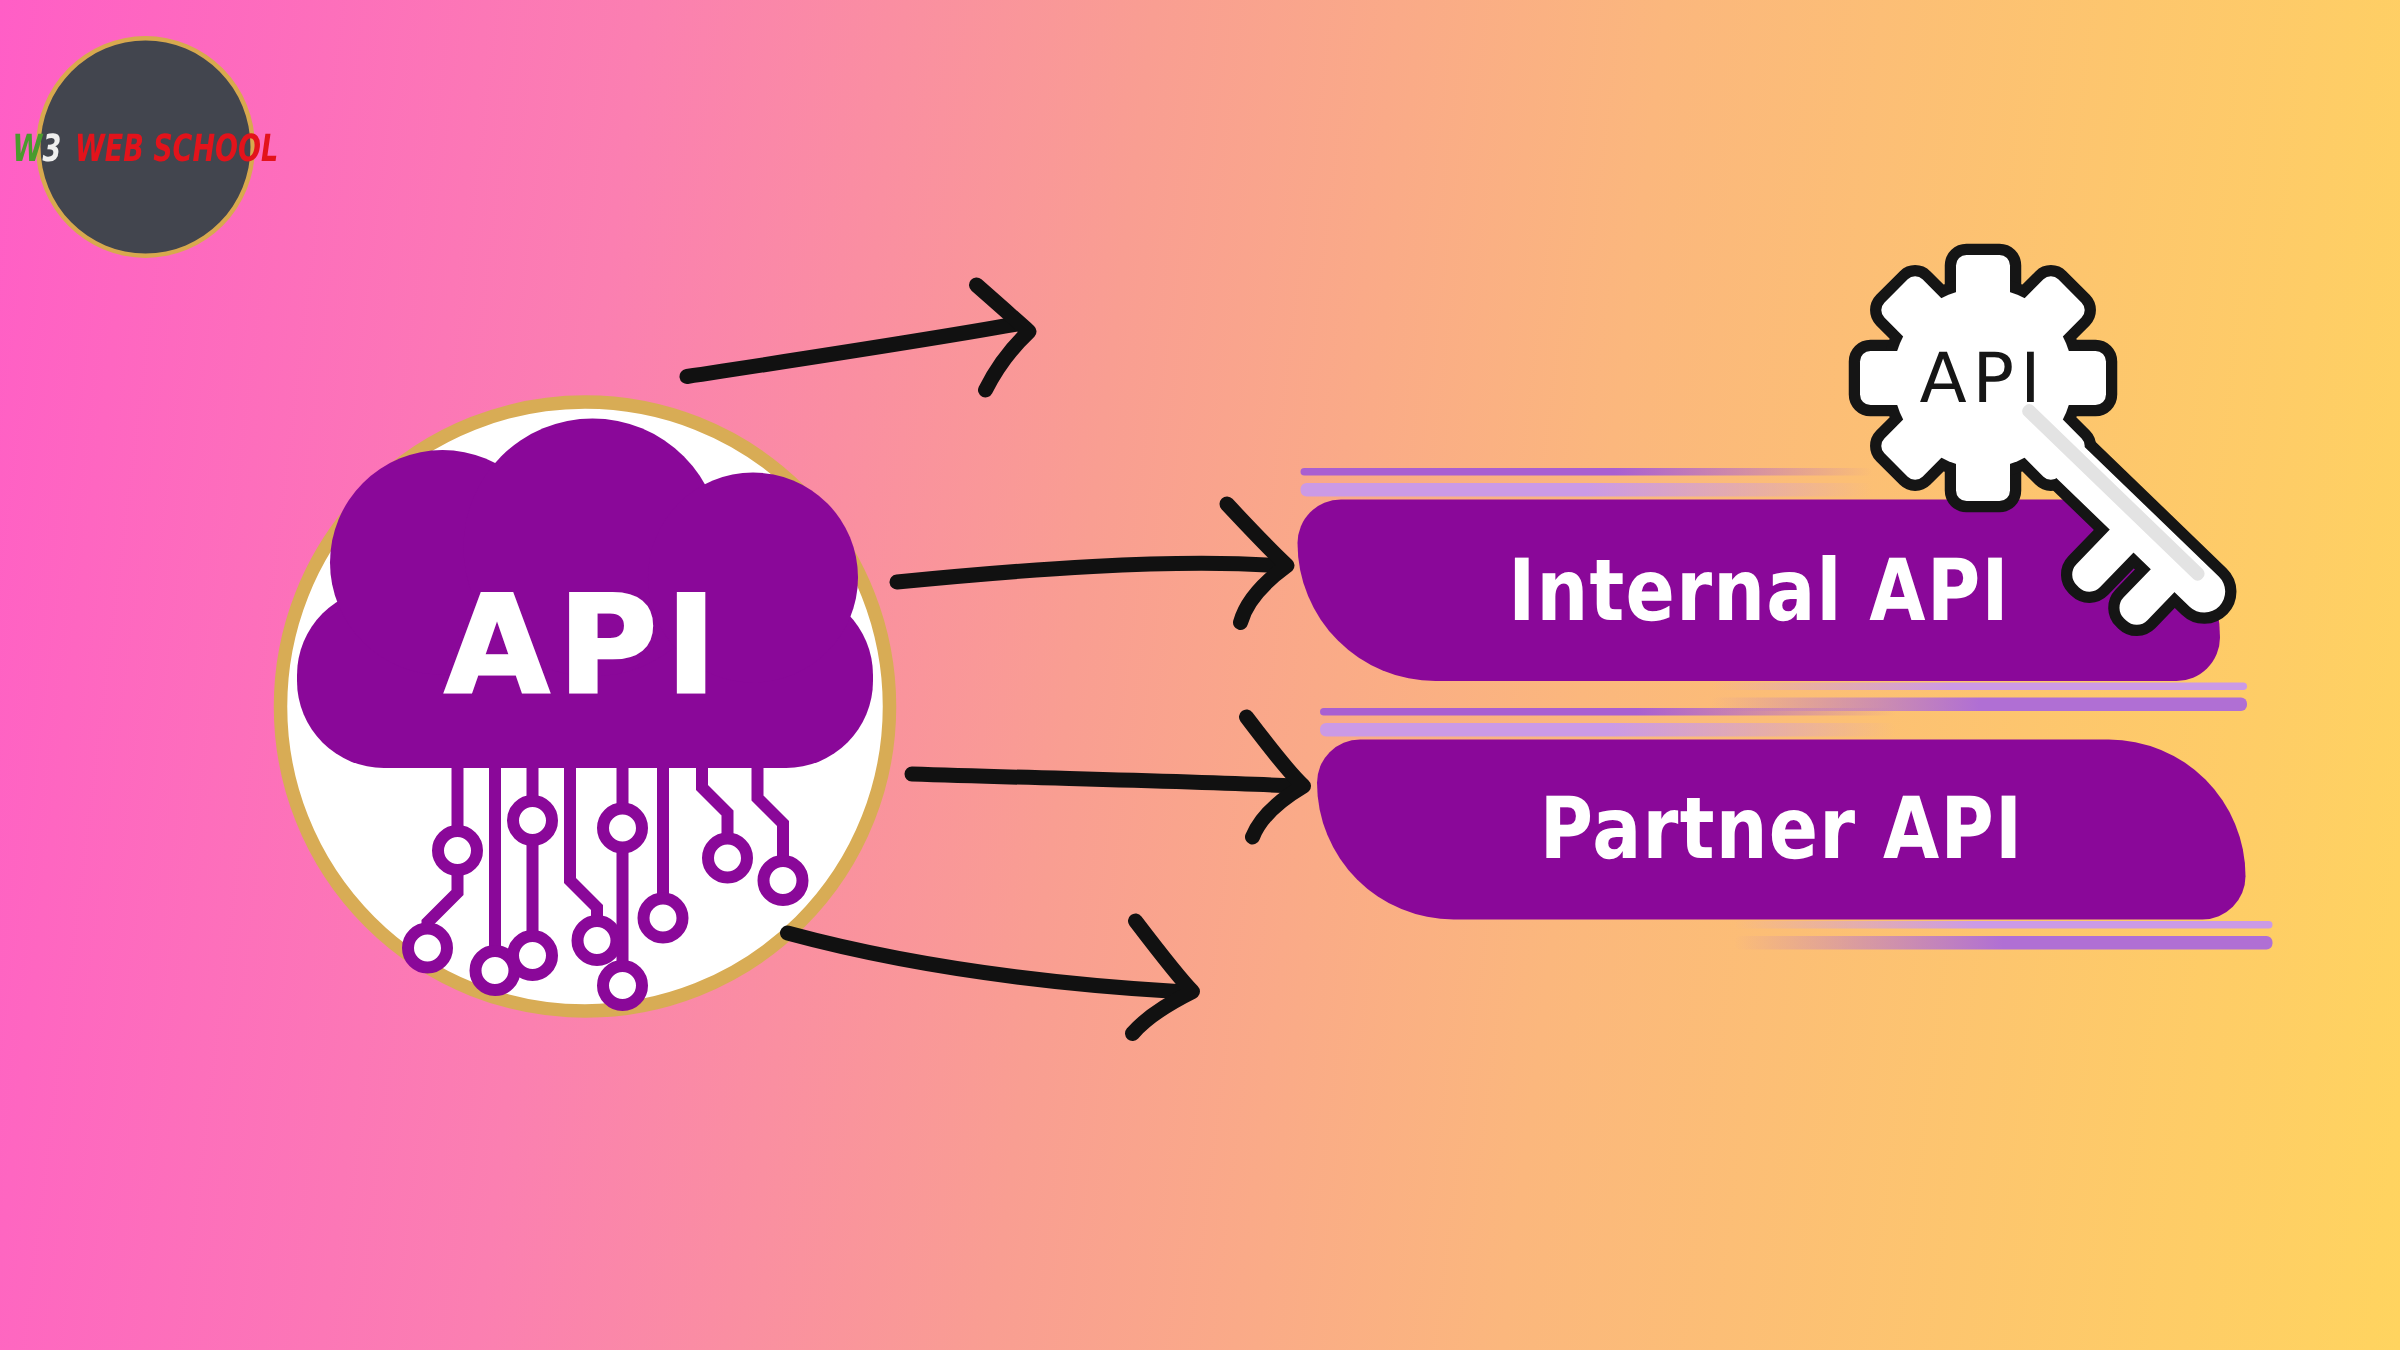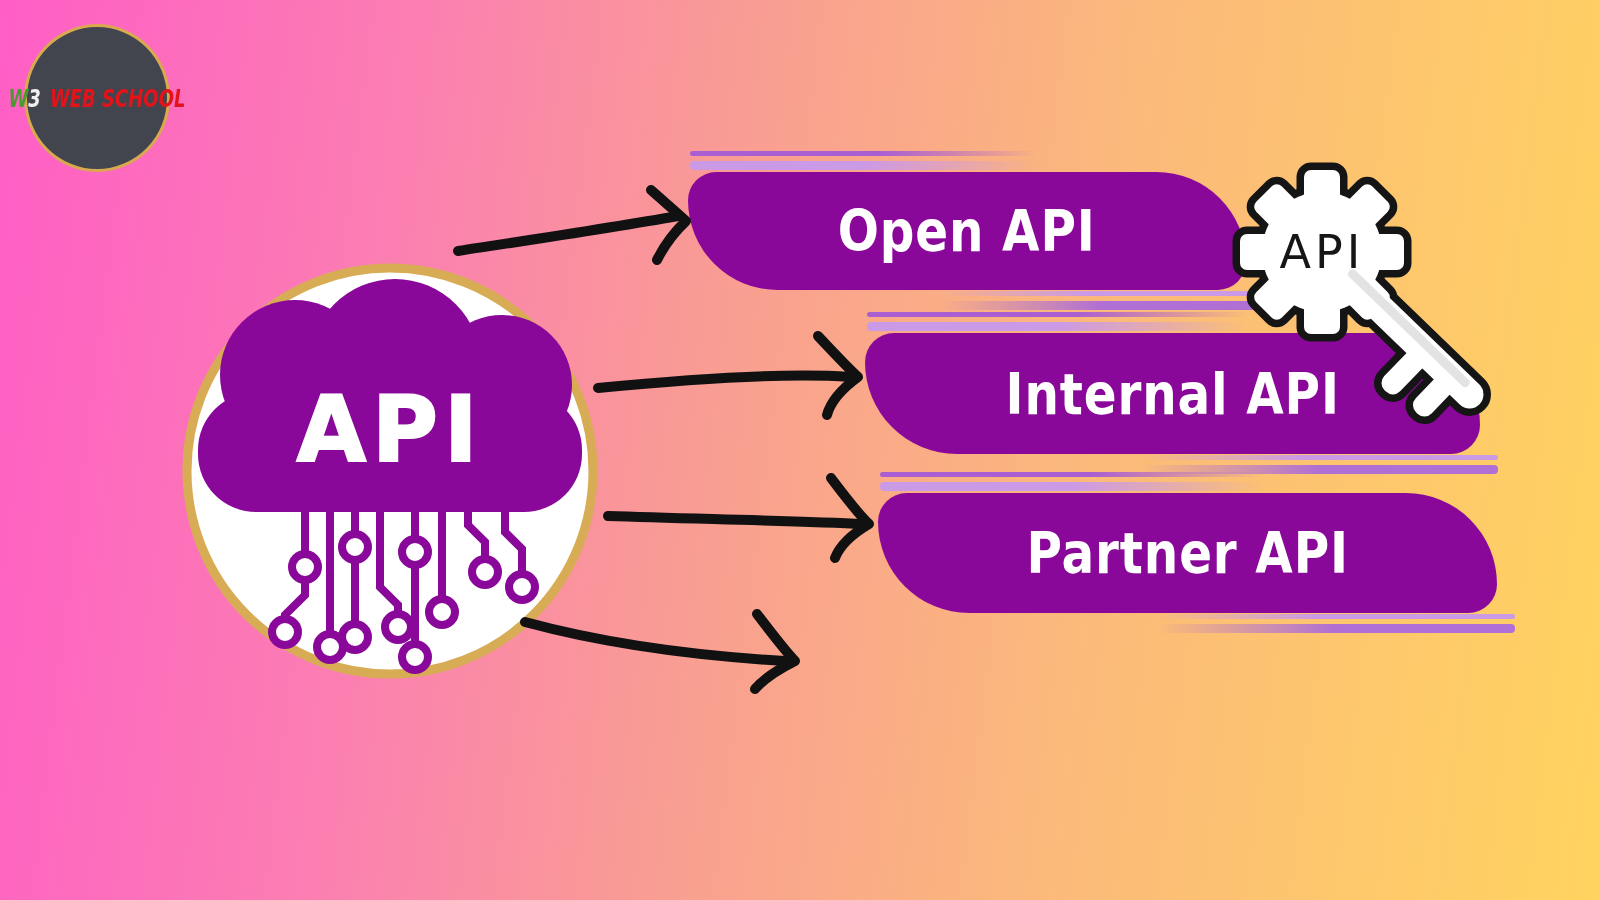--- a/index.html
+++ b/index.html
@@ -91,31 +91,20 @@
       <circle cx="218" cy="370" r="13"></circle>
       <circle cx="235" cy="295" r="13"></circle>
         <circle cx="235" cy="400" r="13"></circle>
       <circle cx="262" cy="355" r="13"></circle>
       <circle cx="305" cy="315" r="13"></circle>
       <circle cx="342" cy="330" r="13"></circle>
     </g>
     <text x="210" y="204" text-anchor="middle" font-size="90" font-weight="bold" letter-spacing="6" fill="#ffffff" stroke="#ffffff" stroke-width="2">API</text>
   </svg>
 
-  <div class="banner b-open">
-    <div class="stripes stripes-top">
-        <div class="s1"></div>
-        <div class="s2"></div>
-      </div>
-    <span class="label">Open API</span>
-    <div class="stripes stripes-bottom">
-        <div class="s1"></div>
-        <div class="s2"></div>
-      </div>
-  </div>
 
   <div class="banner b-partner">
     <div class="stripes stripes-top">
         <div class="s1"></div>
         <div class="s2"></div>
       </div>
     <span class="label">Partner API</span>
     <div class="stripes stripes-bottom">
         <div class="s1"></div>
         <div class="s2"></div>

